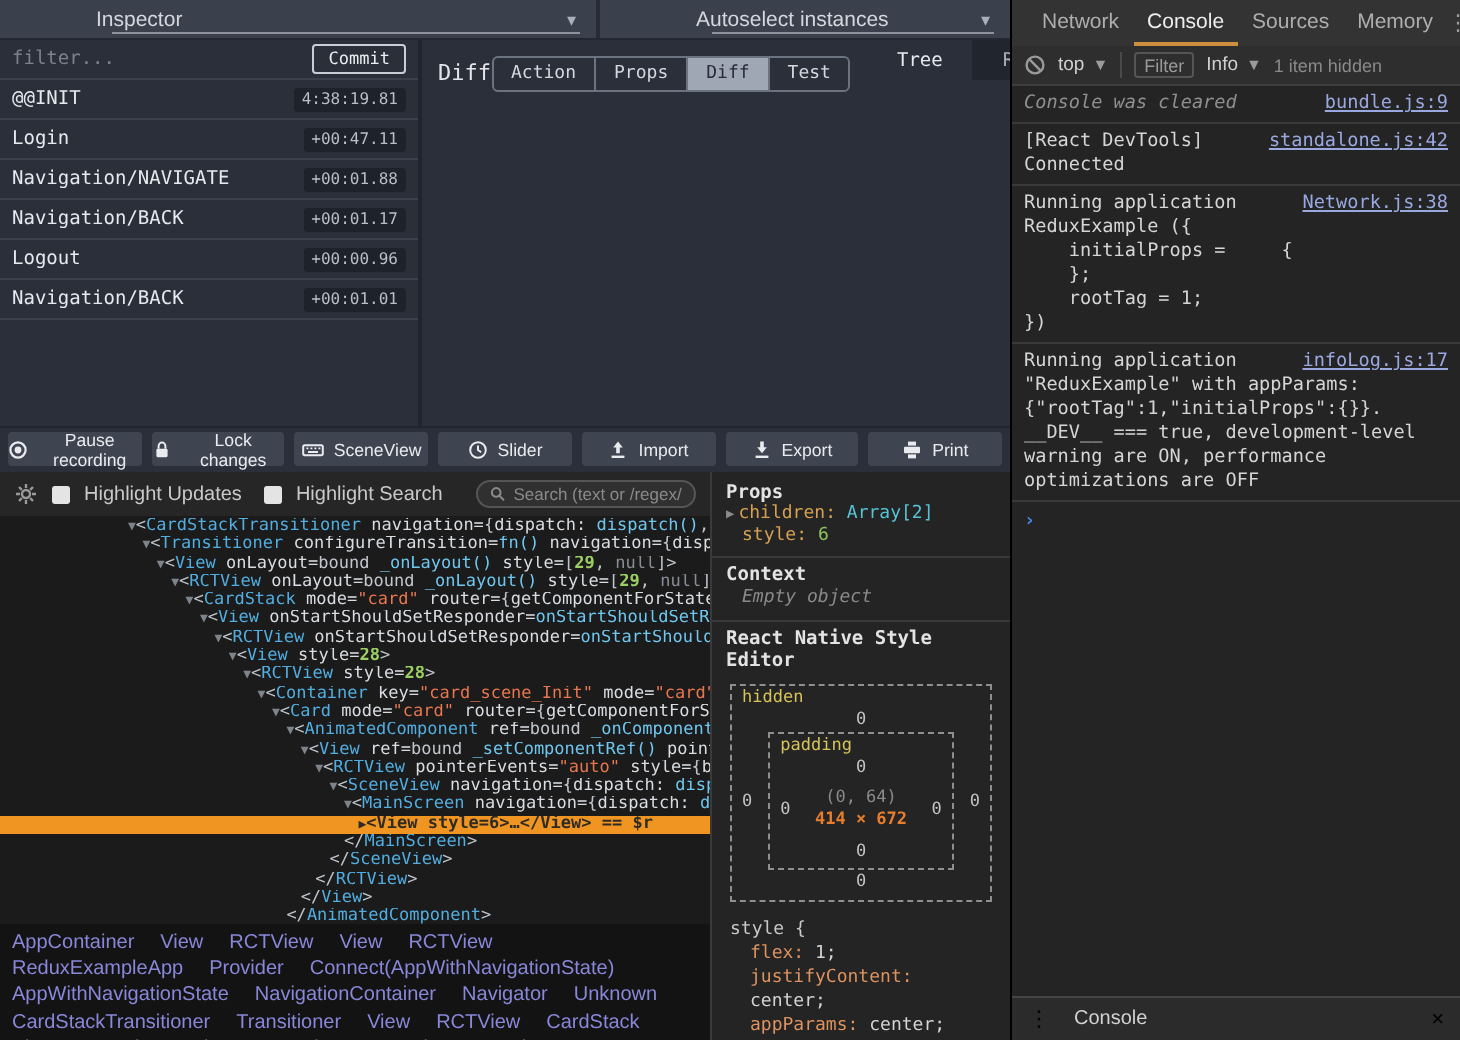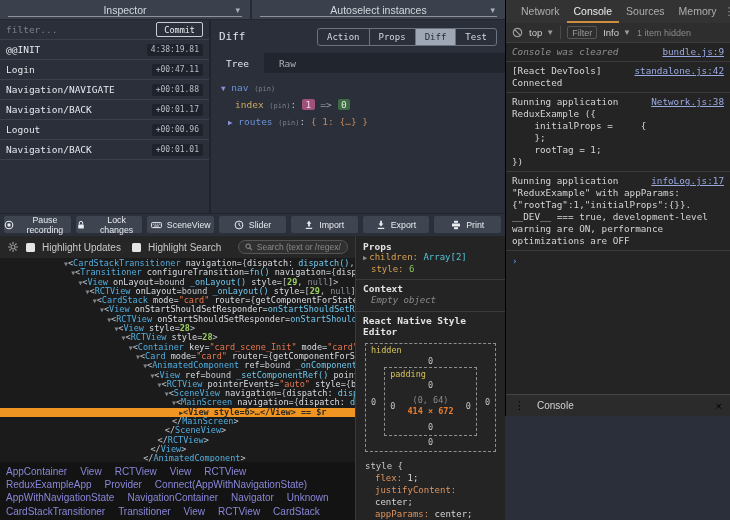--- a/index.html
+++ b/index.html
@@ -4,36 +4,36 @@
 <style>
   * { margin:0; padding:0; box-sizing:border-box; }
   body { background:#000; font-family:"Liberation Sans", sans-serif; }
   .screen { position:relative; width:730px; height:520px; background:#2a2f3a; overflow:hidden; }
 
   
   .left-region { position:absolute; left:0; top:0; width:505px; height:520px; display:flex; flex-direction:column; }
 
   
   .top-header { height:20px; display:flex; background:#3a404c; flex:0 0 auto; border-bottom:1px solid #222731; }
-  .hdr-section { position:relative; display:flex; align-items:center; justify-content:center; color:#d4d8de; font-size:10.5px; }
+  .hdr-section { position:relative; display:flex; align-items:center; color:#d4d8de; font-size:10.5px;margin-left:48px; }
   .hdr-section:first-child { width:252px; border-right:2px solid #262b35; }
   .hdr-section:last-child { flex:1; }
   .hdr-section:after { content:""; position:absolute; left:8px; right:8px; bottom:2px; border-bottom:1px solid #8d939d; }
   .hdr-caret { position:absolute; right:10px; color:#aab0ba; font-size:9px; }
 
   
   .redux-main { height:193px; display:flex; flex:0 0 auto; background:#2a2f3a; }
   .action-list { width:211px; border-right:2px solid #20242d; display:flex; flex-direction:column; font-family:"DejaVu Sans Mono", monospace; }
   .filter-row, .action-row { height:20px; flex:0 0 auto; display:flex; align-items:center; justify-content:space-between; padding:0 6px; border-bottom:1px solid #3b414c; }
   .filter-ph { color:#7b828c; font-size:9.5px; }
   .commit-btn { background:transparent; border:1px solid #c9ced6; border-radius:2px; color:#eceef2; font-family:"DejaVu Sans Mono", monospace; font-size:8.5px; padding:1.5px 7px; cursor:pointer; }
   .action-label { color:#e6e9ee; font-size:9.5px; white-space:nowrap; }
   .action-time { background:#1d222b; color:#b9bfc9; font-size:8px; padding:1.5px 4px; border-radius:2px; }
 
-  .diff-panel { flex:1; display:flex; flex-direction:column; overflow:hidden; }
+  .diff-panel { flex:1; display:flex; flex-direction:row; overflow:hidden; }
   .diff-header { height:33px; flex:0 0 auto; display:flex; align-items:center; justify-content:space-between; padding:0 8px; }
   .diff-title { color:#e2e5ea; font-size:11px; font-family:"DejaVu Sans Mono", monospace; }
   .mode-tabs { display:flex; border:1px solid #6b7380; border-radius:3px; overflow:hidden; }
   .mode-tab { padding:3px 9px; font-size:9px; font-family:"DejaVu Sans Mono", monospace; color:#d4d9e0; border-left:1px solid #6b7380; cursor:pointer; }
   .mode-tab:first-child { border-left:none; }
   .mode-tab.sel { background:#9ea7b3; color:#272c37; }
   .view-tabs { height:20px; flex:0 0 auto; background:#20252e; display:flex; }
   .view-tab { padding:0 15px; display:flex; align-items:center; font-size:9.5px; font-family:"DejaVu Sans Mono", monospace; color:#a9afba; cursor:pointer; }
   .view-tab.sel { background:#2a2f3a; color:#e6e9ed; }
   .diff-tree { flex:1; padding:7px 10px; font-family:"DejaVu Sans Mono", monospace; font-size:9.5px; line-height:15px; }
@@ -96,21 +96,21 @@
   .box-mid > .inner { flex:1; }
   .box-center { text-align:center; line-height:11px; padding:4px 0; }
   .box-pos { color:#8a8a8a; }
   .box-size { color:#e87d2e; font-weight:bold; }
   .style-rule { font-size:9px; line-height:12px; color:#c8c8c8; margin-top:8px; padding-left:2px; }
   .sr-name { color:#de935f; }
   .sr-val { color:#d4d4d4; }
   .sr-line { padding-left:10px; }
 
   
-  .devtools { position:absolute; left:505px; top:0; width:225px; height:416px; background:#242424; border-left:1px solid #000; display:flex; flex-direction:column; }
+  .devtools { position:absolute; left:505px; top:0; width:225px; height:520px; background:#242424; border-left:1px solid #000; display:flex; flex-direction:column; }
   .dt-tabs { height:23px; flex:0 0 auto; background:#333; display:flex; align-items:stretch; padding-left:8px; }
   .dt-tab { display:flex; align-items:center; padding:0 7px; color:#aeaeae; font-size:10.5px; cursor:pointer; border-bottom:2px solid transparent; }
   .dt-tab.sel { color:#ededed; border-bottom:2px solid #cd8f3f; }
   .dt-tabbar-right { margin-left:auto; display:flex; align-items:center; gap:10px; padding-right:8px; color:#9a9a9a; }
   .dt-menu-dots { font-size:11px; cursor:pointer; }
   .dt-close { font-size:11px; cursor:pointer; }
   .dt-toolbar { height:20px; flex:0 0 auto; background:#2e2e2e; border-bottom:1px solid #3d3d3d; display:flex; align-items:center; padding:0 6px; gap:6px; overflow:hidden; }
   .dt-ctx { color:#cfcfcf; font-size:9.5px; display:flex; align-items:center; gap:4px; cursor:pointer; white-space:nowrap; }
   .dt-caret { color:#9a9a9a; font-size:8px; }
   .dt-vdiv { width:1px; height:13px; background:#4a4a4a; flex:0 0 auto; }

